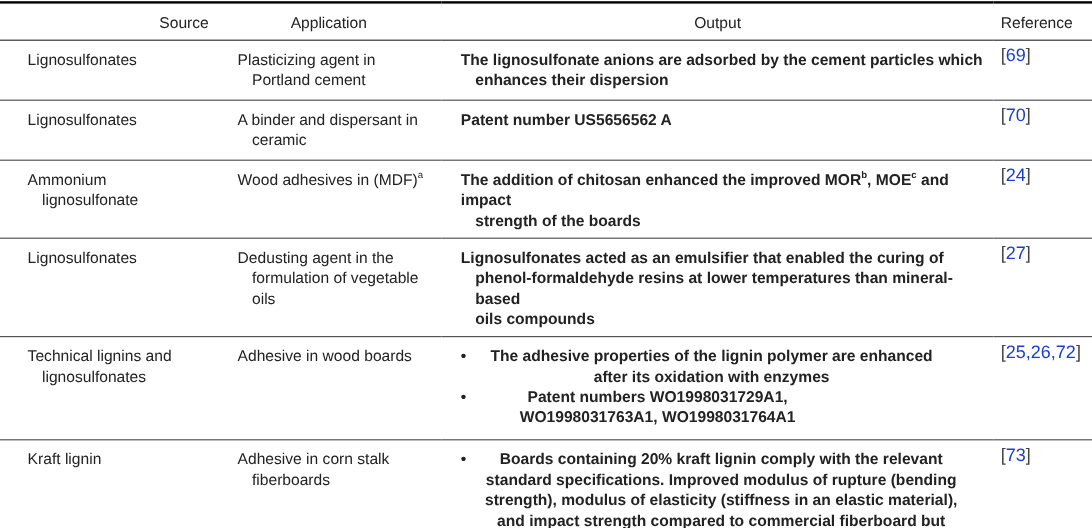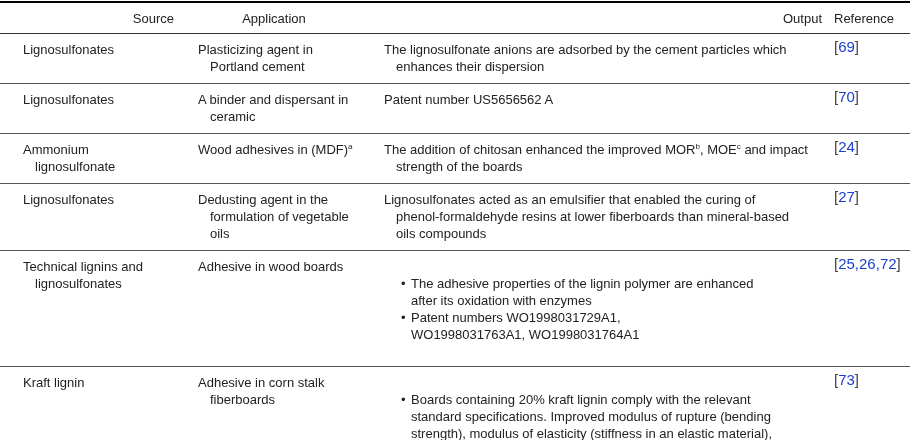--- a/index.html
+++ b/index.html
@@ -3,34 +3,34 @@
 <meta charset="utf-8">
 <style>
   html, body { margin:0; padding:0; background:#ffffff; }
   body { width:910px; height:440px; overflow:hidden; font-family:"Liberation Sans", sans-serif; color:#222; }
   table { border-collapse:collapse; width:910px; table-layout:fixed; margin-top:1px; font-size:13px; line-height:17px; }
   col.c1 { width:180px; } col.c2 { width:188px; } col.c3 { width:460px; } col.c4 { width:82px; }
   thead tr { border-top:2px solid #000; border-bottom:1.5px solid #333; }
   th { font-weight:normal; height:30px; padding:0 6px; vertical-align:middle; }
   th.src { text-align:right; padding-left:6px; }
   th.app { text-align:center; }
-  th.out { text-align:right; }
+  th.out { text-align:center; }
   th.ref { text-align:left; padding-right:4px; }
   tbody tr { border-bottom:1.5px solid #555; }
   tbody tr:last-child { border-bottom:2px solid #000; }
   td { vertical-align:top; padding:7px 6px 6px 6px; }
   td.src { padding-left:23px; }
   td.app { padding-left:18px; }
-  td.out { padding-left:16px; }
+  td.out { padding-left:16px;font-weight:bold; }
   td.ref { padding-left:6px; font-size:15px; line-height:12px; color:#444; }
   .hang { display:block; text-indent:0; }
   .hang .cont { display:block; padding-left:12px; }
   .ref a { color:#1a3fcf; text-decoration:none; }
   sup { font-size:8px; line-height:0; }
-  ul { margin:17px; padding:0; list-style:none; }
+  ul { margin:0; padding:0; list-style:none;text-align:center; }
   ul li { position:relative; padding-left:10px; }
   ul li::before { content:"•"; position:absolute; left:0; top:0; }
 </style>
 </head>
 <body>
 
 <table>
   <colgroup>
       <col class="c1">
       <col class="c2">
@@ -79,21 +79,21 @@
         </td>
       <td class="ref">[<a>24</a>]</td>
     </tr>
 
     <tr style="height:67px">
       <td class="src"><span>Lignosulfonates</span></td>
       <td class="app">
           <span class="hang"><span>Dedusting agent in the</span><span class="cont">formulation of vegetable</span><span class="cont">oils</span></span>
         </td>
       <td class="out">
-          <span class="hang"><span>Lignosulfonates acted as an emulsifier that enabled the curing of</span><span class="cont">phenol-formaldehyde resins at lower fiberboards than mineral-based</span><span class="cont">oils compounds</span></span>
+          <span class="hang"><span>Lignosulfonates acted as an emulsifier that enabled the curing of</span><span class="cont">phenol-formaldehyde resins at lower temperatures than mineral-based</span><span class="cont">oils compounds</span></span>
         </td>
       <td class="ref">[<a>27</a>]</td>
     </tr>
 
     <tr style="height:86px">
       <td class="src">
           <span class="hang"><span>Technical lignins and</span><span class="cont">lignosulfonates</span></span>
         </td>
       <td class="app"><span>Adhesive in wood boards</span></td>
       <td class="out">

